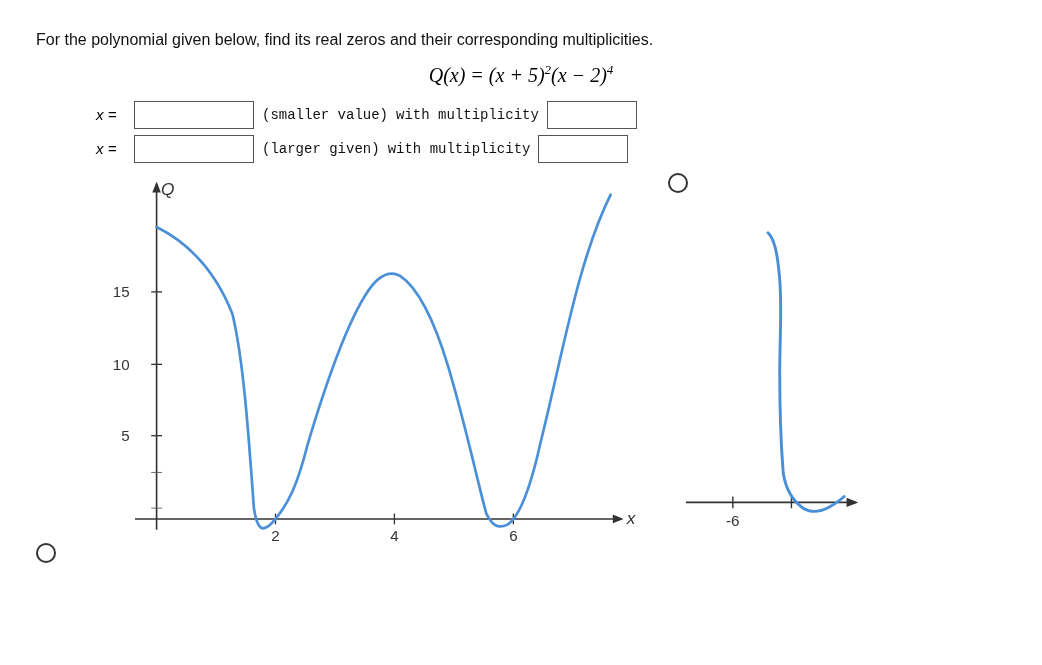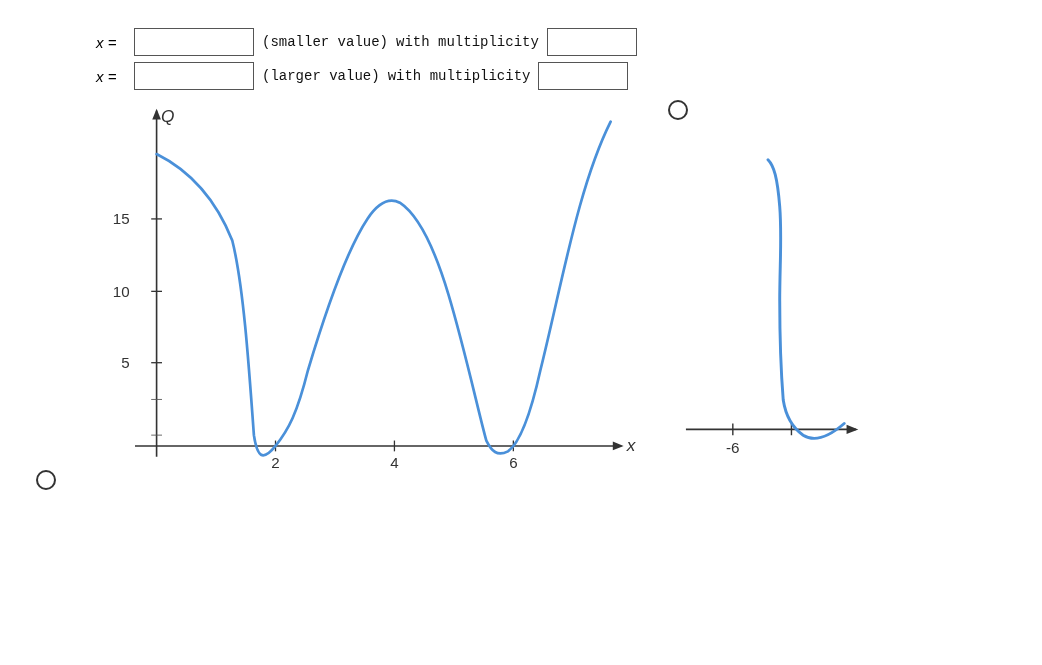--- a/index.html
+++ b/index.html
@@ -119,34 +119,40 @@
       border-radius: 50%;
       border: 2px solid #333;
       background: #fff;
       margin-bottom: 8px;
     }
   </style>
 </head>
 <body>
 
 <div class="card">
-
+  <div class="problem-text">
+    <span>For the polynomial given below, find its real zeros and their corresponding multiplicities.</span>
+  </div>
+
+  <div class="equation">
+    <em>Q</em>(<em>x</em>) = (<em>x</em> + 5)<sup>2</sup>(<em>x</em> − 2)<sup>4</sup>
+  </div>
 
   <div class="inputs-section">
     <div class="input-row">
       <span class="eq-label">x =</span>
       <input class="input-box" type="text" style="">
       <span class="label-text">(smaller value)</span>
       <span class="label-text">with multiplicity</span>
       <input class="mult-input-box" type="text" style="">
     </div>
     <div class="input-row">
       <span class="eq-label">x =</span>
       <input class="input-box" type="text" style="">
-      <span class="label-text">(larger value)</span>
+      <span class="label-text">(larger given)</span>
       <span class="label-text">with multiplicity</span>
       <input class="mult-input-box" type="text" style="">
     </div>
   </div>
 
   <div class="graph-area">
 
     <div style="display:flex; flex-direction:column; justify-content:flex-end; padding-bottom:48px;">
       <div class="circle-left" style="position:relative; left:0; bottom:0;"></div>
     </div>

